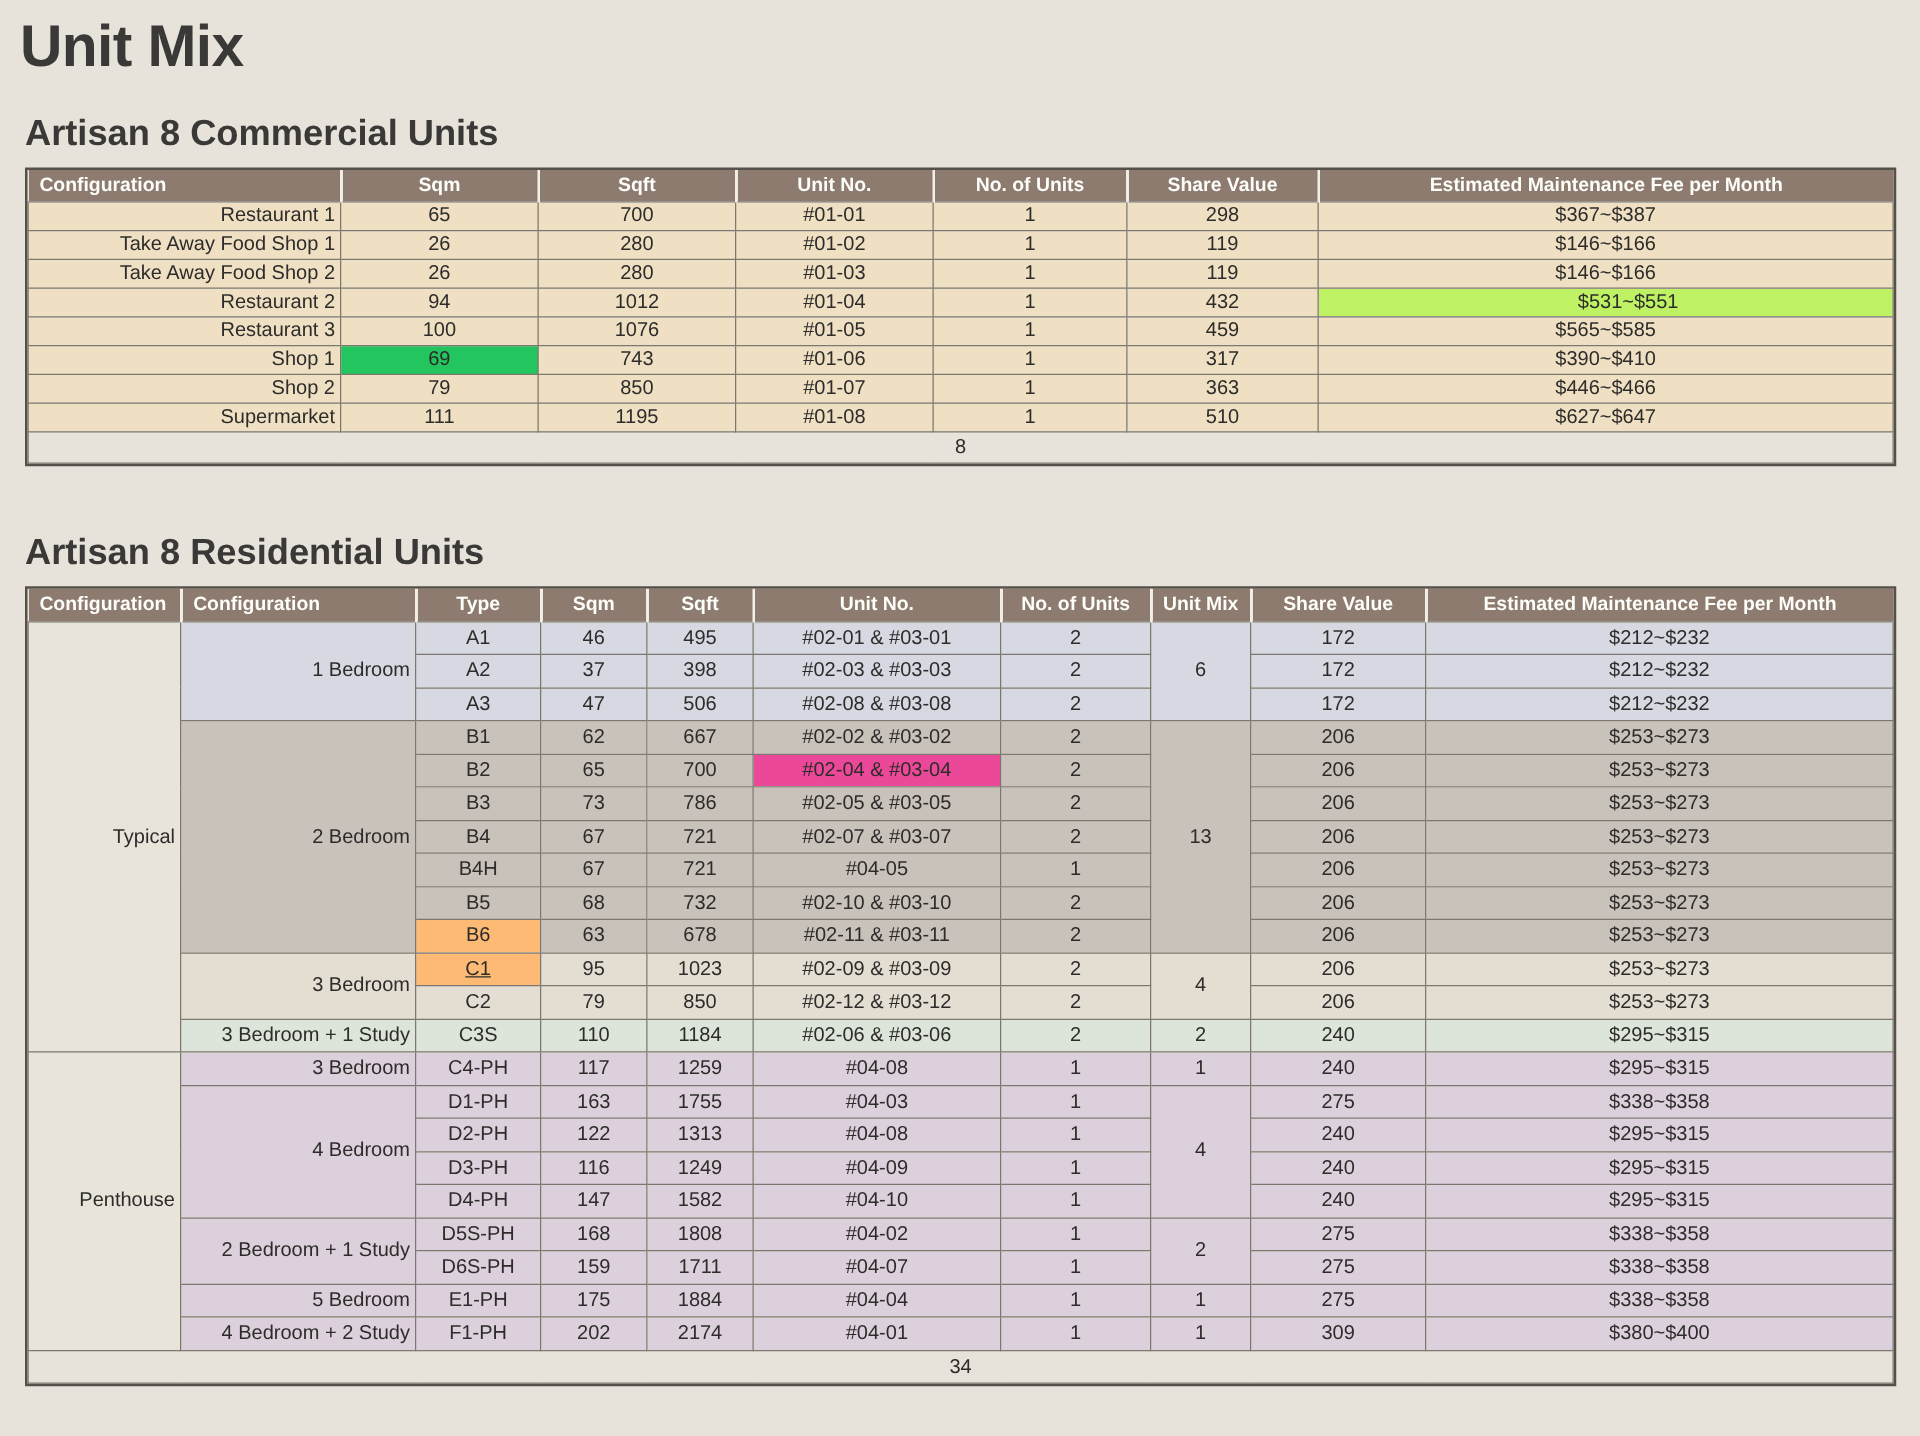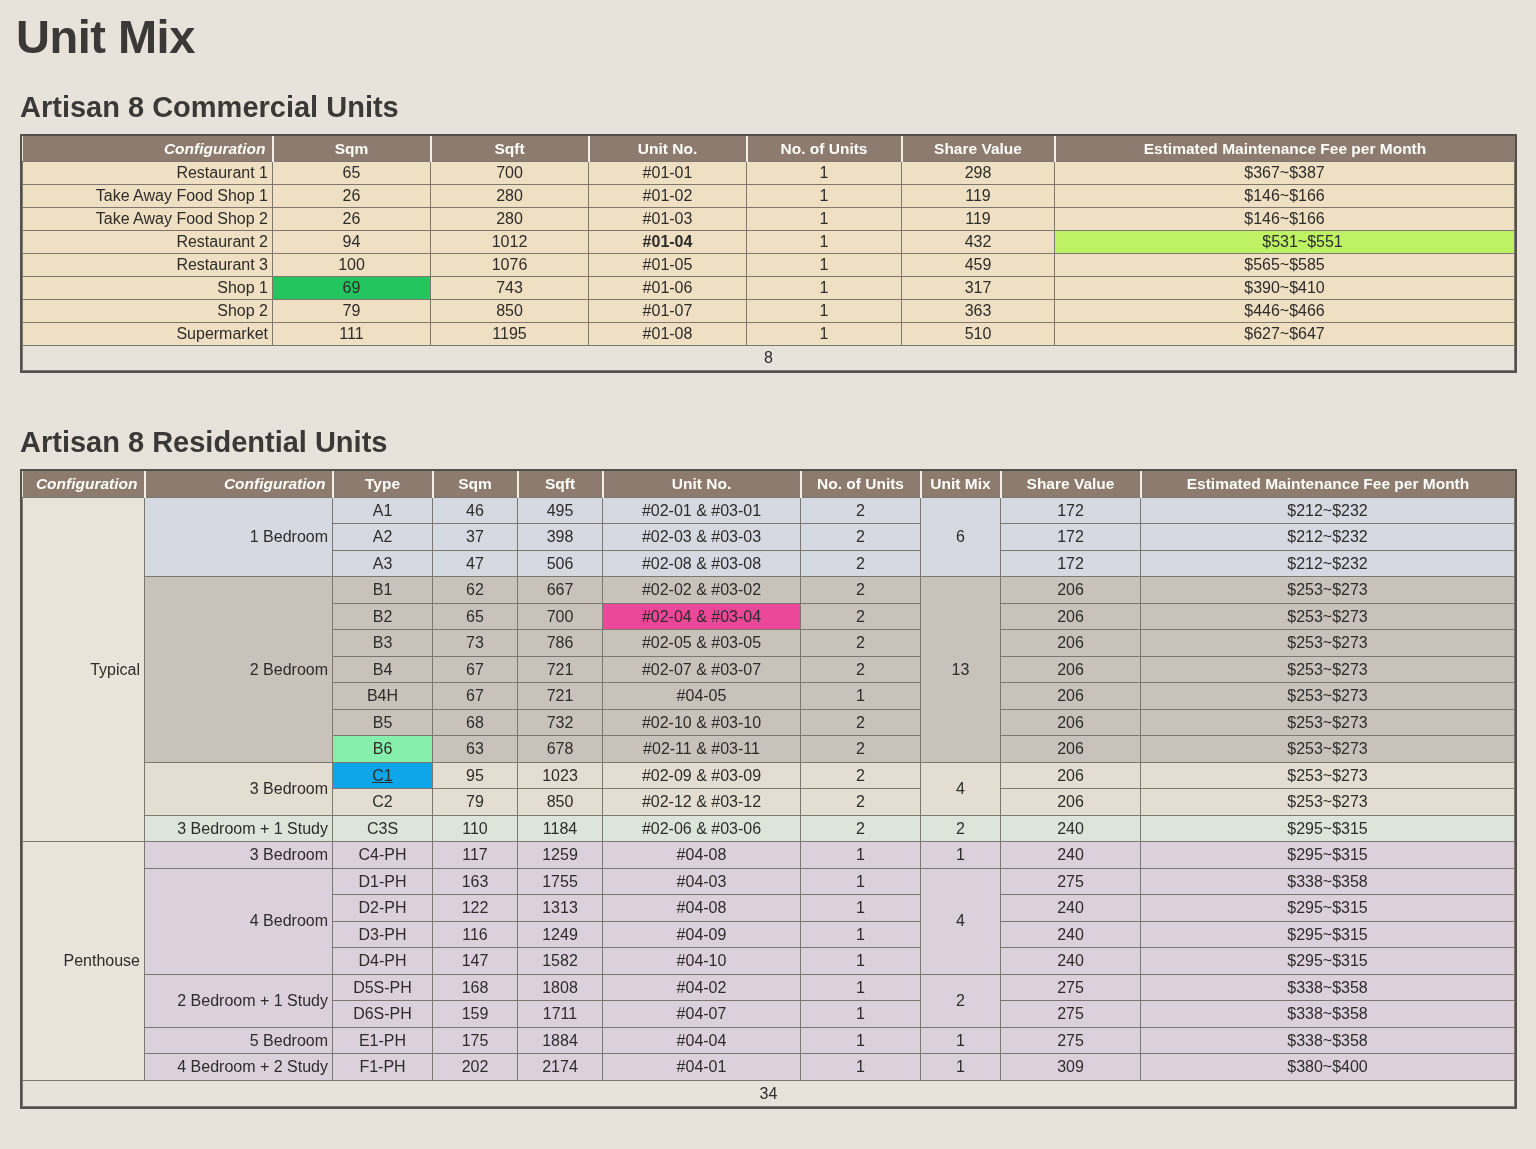--- a/index.html
+++ b/index.html
@@ -58,21 +58,21 @@
     font-weight:700;
     height:26px;
     padding:0 6px;
     border-left:2px solid var(--header-sep);
     border-bottom:1px solid var(--border);
     text-align:center;
     white-space:nowrap;
     overflow:hidden;
   }
   th:first-child{border-left:none;}
-  th.left{text-align:right;padding-left:9px;font-style:italic;}
+  th.left{text-align:left;padding-left:9px;}
   td{
     border:1px solid var(--border);
     font-size:16px;
     text-align:center;
     padding:0 4px;
     height:23px;
     white-space:nowrap;
     overflow:hidden;
   }
   .residential-table td{height:26.5px;}
@@ -139,21 +139,21 @@
               <td class="" style="background: rgb(239, 224, 195);">280</td>
               <td class="" style="background: rgb(239, 224, 195);">#01-03</td>
               <td class="" style="background: rgb(239, 224, 195);">1</td>
               <td class="" style="background: rgb(239, 224, 195);">119</td>
               <td class="" style="background: rgb(239, 224, 195);">$146~$166</td>
             </tr>
             <tr>
               <td class="left" style="background: rgb(239, 224, 195);">Restaurant 2</td>
               <td class="" style="background: rgb(239, 224, 195);">94</td>
               <td class="" style="background: rgb(239, 224, 195);">1012</td>
-              <td class="" style="background: rgb(239, 224, 195); font-weight: bold;">#01-04</td>
+              <td class="" style="background: rgb(239, 224, 195);">#01-04</td>
               <td class="" style="background: rgb(239, 224, 195);">1</td>
               <td class="" style="background: rgb(239, 224, 195);">432</td>
               <td class="" style="background: #bef264; padding-left: 40px;">$531~$551</td>
             </tr>
             <tr>
               <td class="left" style="background: rgb(239, 224, 195);">Restaurant 3</td>
               <td class="" style="background: rgb(239, 224, 195);">100</td>
               <td class="" style="background: rgb(239, 224, 195);">1076</td>
               <td class="" style="background: rgb(239, 224, 195);">#01-05</td>
               <td class="" style="background: rgb(239, 224, 195);">1</td>
@@ -308,31 +308,31 @@
             <tr>
               <td style="background: rgb(201, 194, 187);">B5</td>
               <td style="background: rgb(201, 194, 187);">68</td>
               <td style="background: rgb(201, 194, 187);">732</td>
               <td style="background: rgb(201, 194, 187);">#02-10 &amp; #03-10</td>
               <td style="background: rgb(201, 194, 187);">2</td>
               <td style="background: rgb(201, 194, 187);">206</td>
               <td style="background: rgb(201, 194, 187);">$253~$273</td>
             </tr>
             <tr>
-              <td style="background: #86efac;">B6</td>
+              <td style="background: #fdba74;">B6</td>
               <td style="background: rgb(201, 194, 187);">63</td>
               <td style="background: rgb(201, 194, 187);">678</td>
               <td style="background: rgb(201, 194, 187);">#02-11 &amp; #03-11</td>
               <td style="background: rgb(201, 194, 187);">2</td>
               <td style="background: rgb(201, 194, 187);">206</td>
               <td style="background: rgb(201, 194, 187);">$253~$273</td>
             </tr>
             <tr>
               <td rowspan="2" class="left" style="background: rgb(228, 222, 210);">3 Bedroom</td>
-              <td style="background: #0ea5e9; text-decoration: underline;">C1</td>
+              <td style="background: #fdba74; text-decoration: underline;">C1</td>
               <td style="background: rgb(228, 222, 210);">95</td>
               <td style="background: rgb(228, 222, 210);">1023</td>
               <td style="background: rgb(228, 222, 210);">#02-09 &amp; #03-09</td>
               <td style="background: rgb(228, 222, 210);">2</td>
               <td rowspan="2" style="background: rgb(228, 222, 210);">4</td>
               <td style="background: rgb(228, 222, 210);">206</td>
               <td style="background: rgb(228, 222, 210);">$253~$273</td>
             </tr>
             <tr>
               <td style="background: rgb(228, 222, 210);">C2</td>

